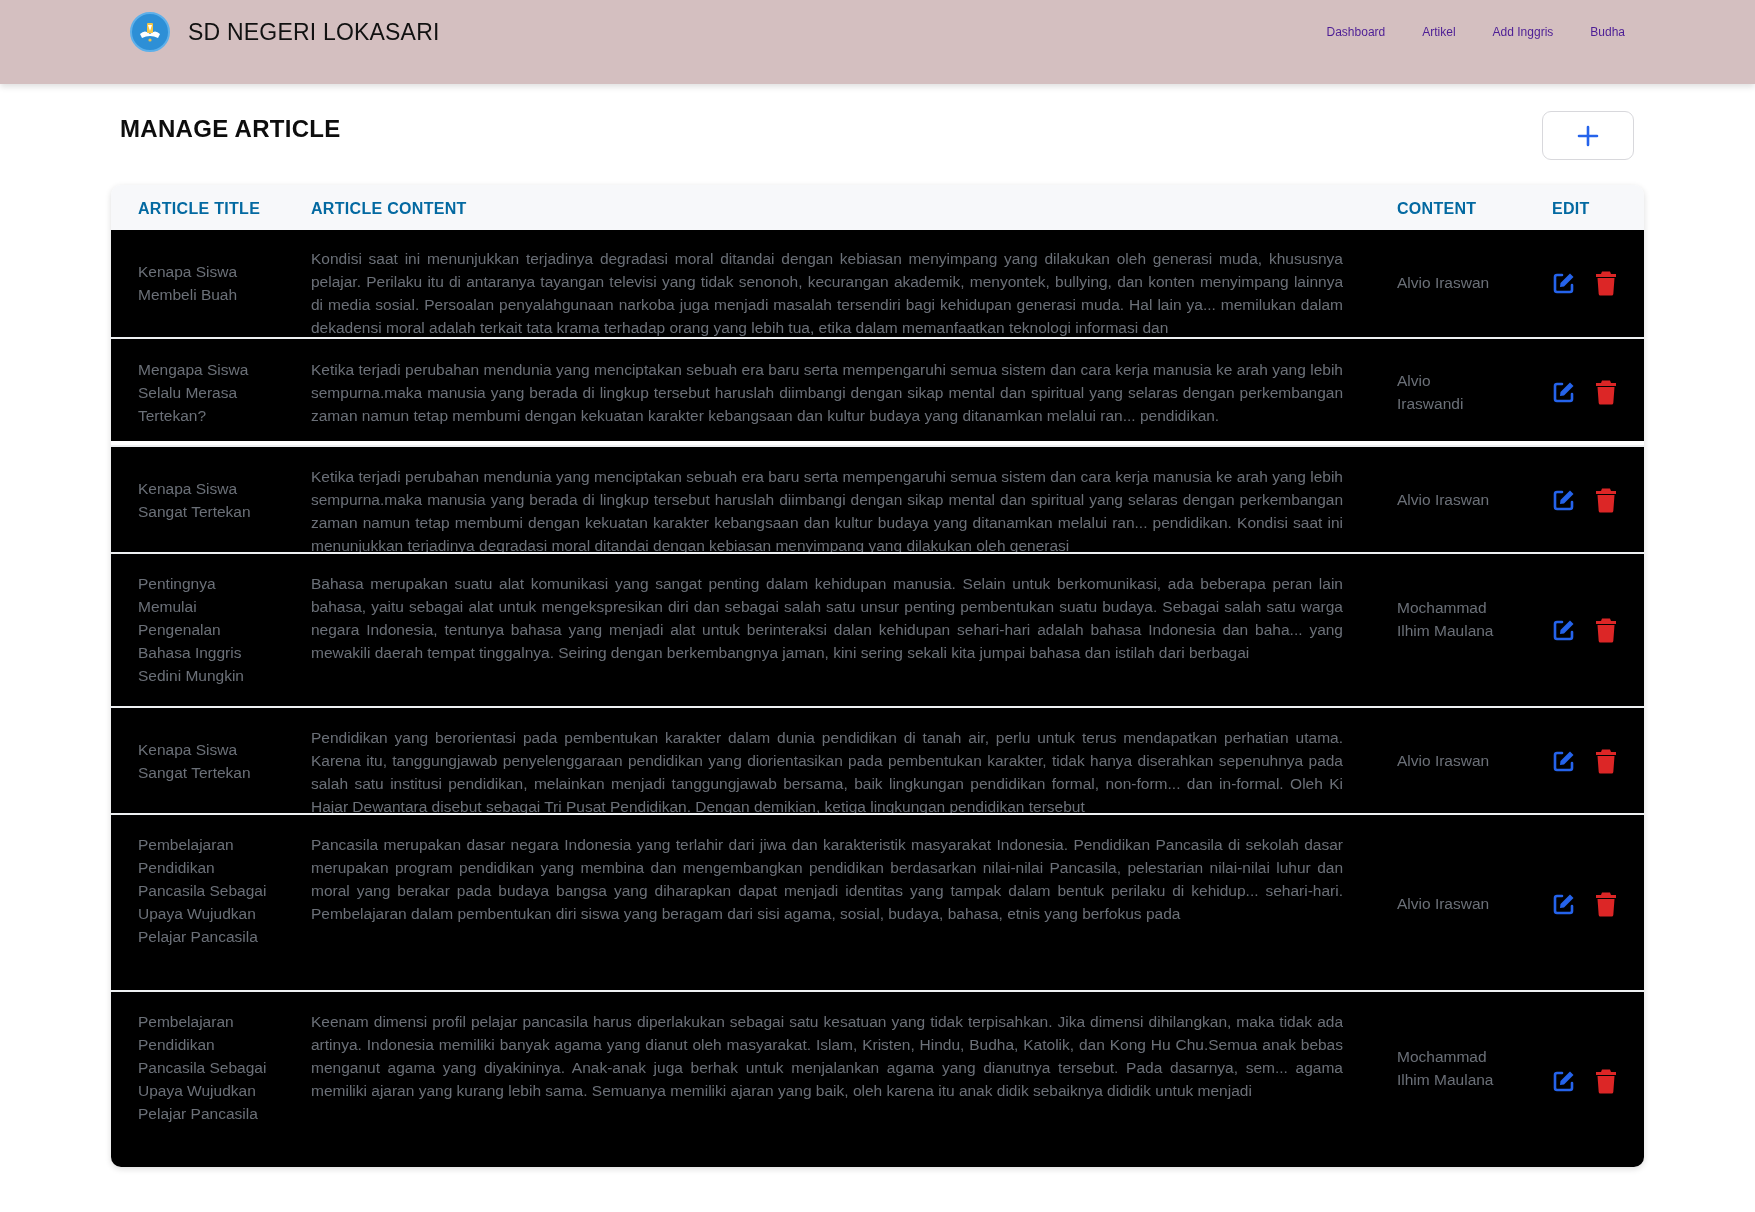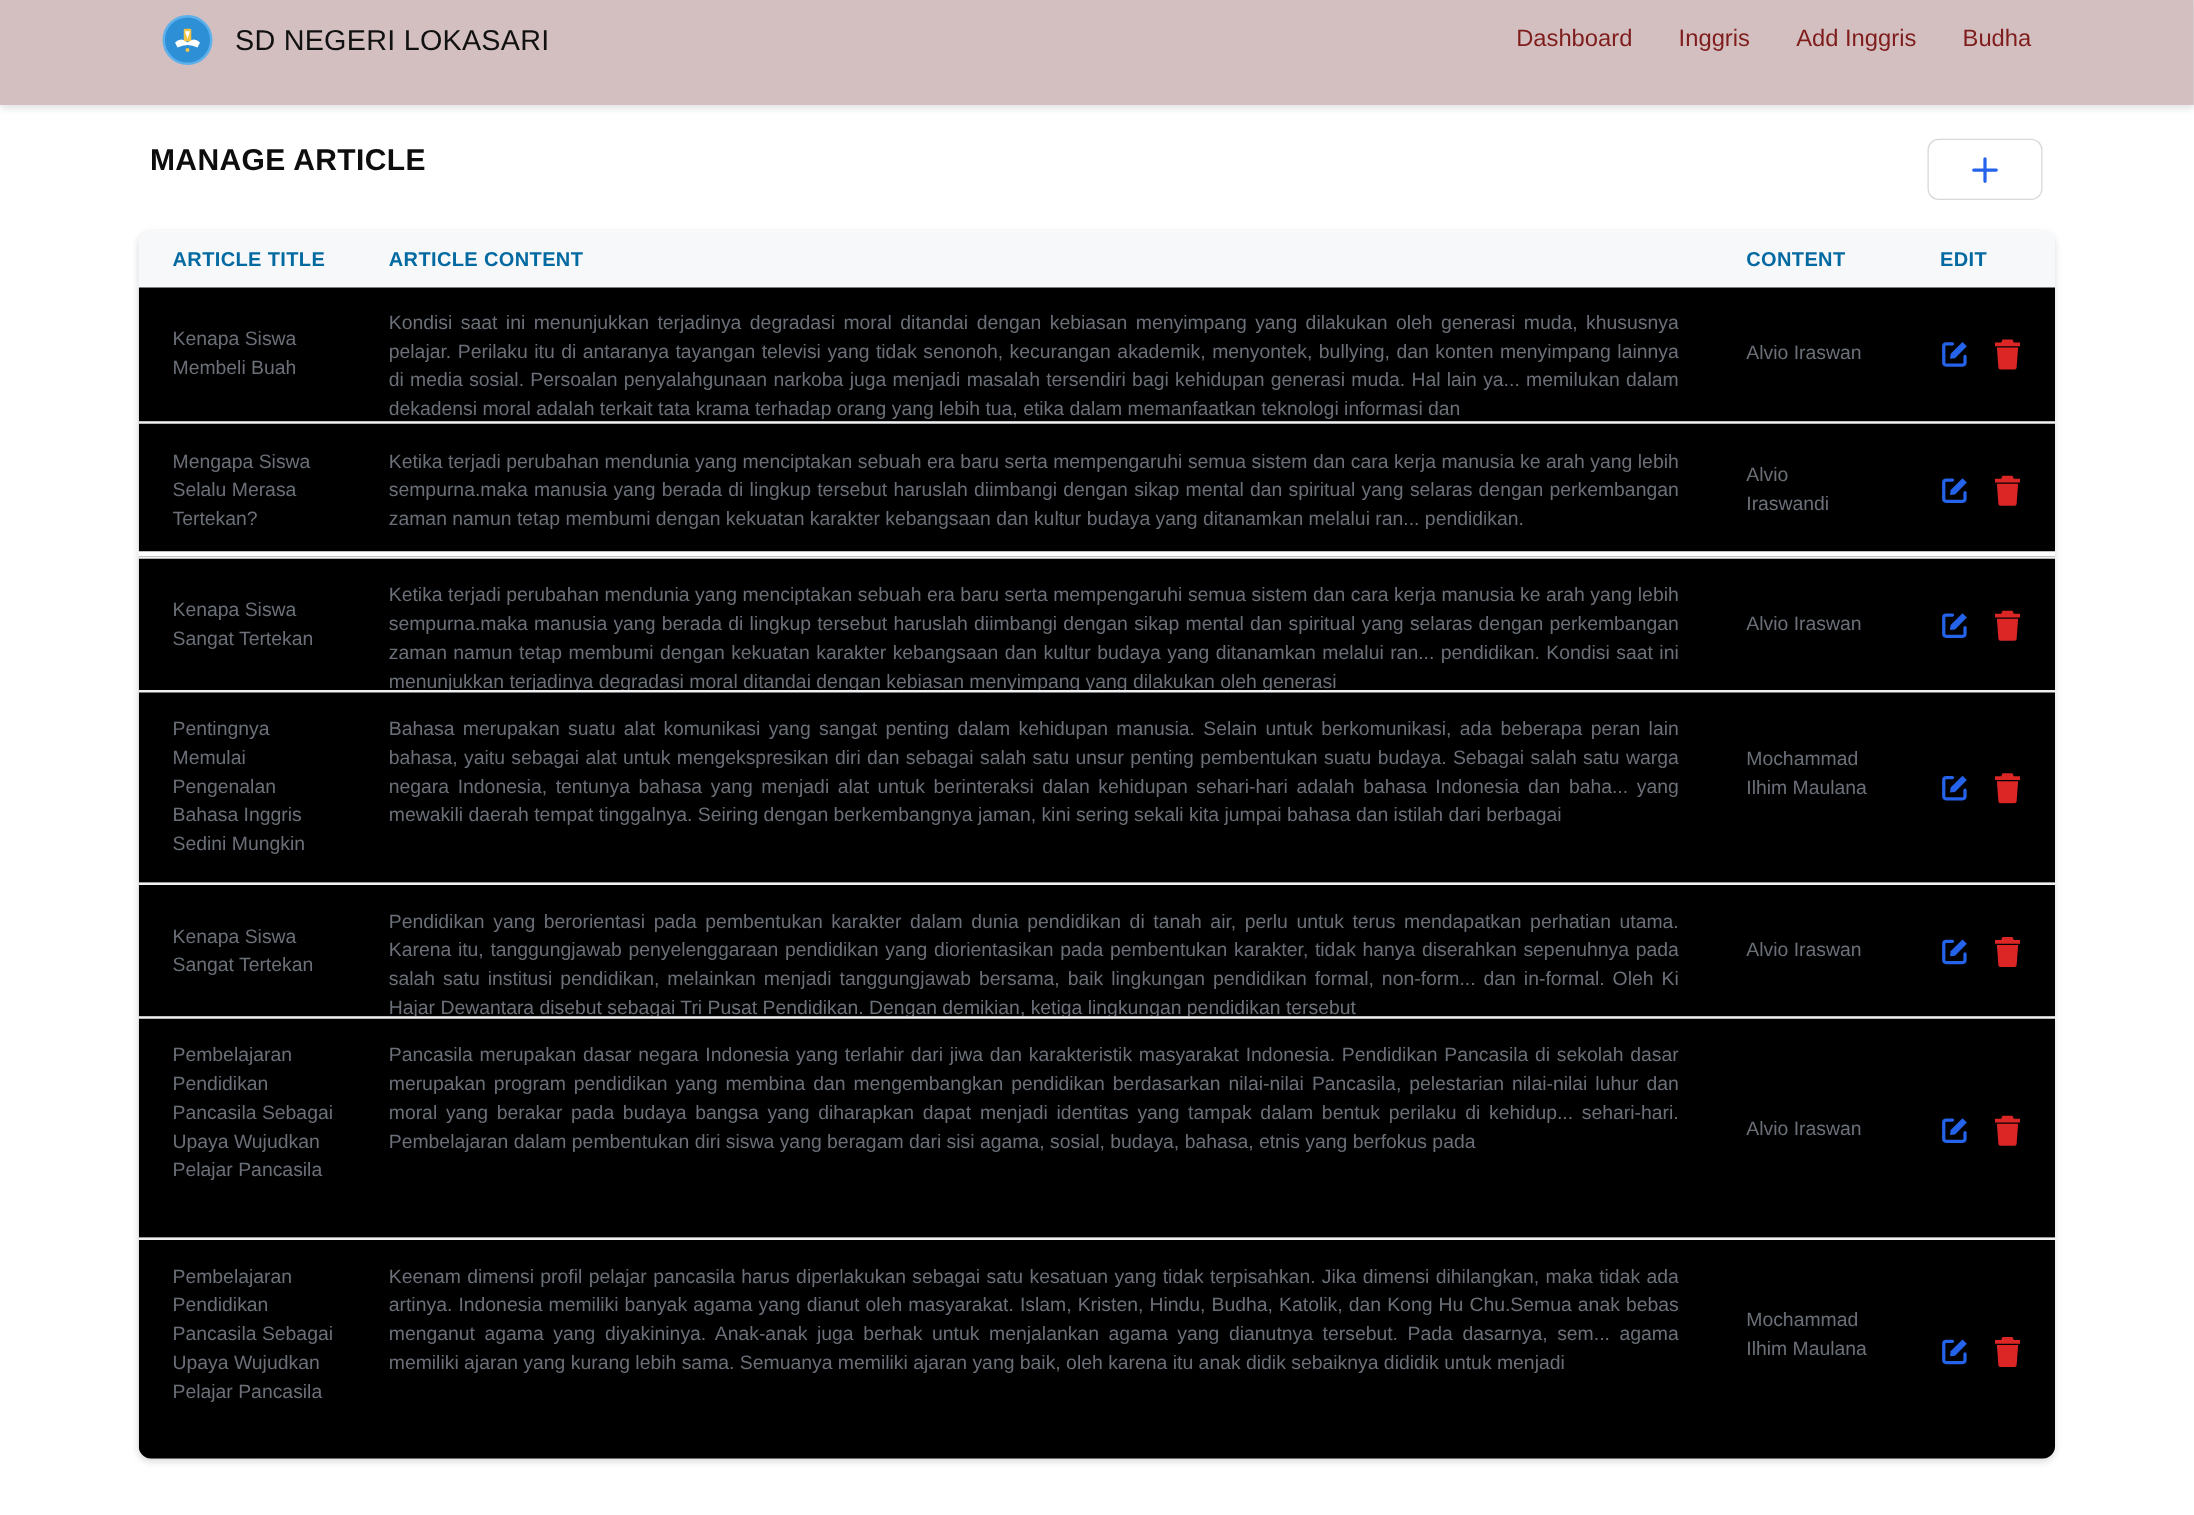--- a/index.html
+++ b/index.html
@@ -3,21 +3,21 @@
 <meta charset="utf-8">
 <style>
   * { box-sizing: border-box; margin: 0; padding: 0; }
   html, body { width: 1755px; height: 1212px; overflow: hidden; background: #ffffff; font-family: "Liberation Sans", "DejaVu Sans", sans-serif; }
 
   .navbar { position: absolute; left: 0; top: 0; width: 1755px; height: 84px; background: #d4bfc0; box-shadow: 0 3px 6px rgba(0,0,0,0.12); display: flex; align-items: center; }
   .brand { position: absolute; left: 130px; top: 12px; display: flex; align-items: center; }
   .logo { width: 40px; height: 40px; border-radius: 50%; background: #2d8fd6; display: flex; align-items: center; justify-content: center; border: 2px solid #5db0ea; }
   .brand-name { margin-left: 18px; font-size: 23px; color: #111; letter-spacing: 0.2px; }
   .nav-links { position: absolute; right: 130px; top: 0; height: 64px; display: flex; align-items: center; gap: 0; }
-  .nav-link { font-size: 19px; color: #7f1d1d; margin-left: 37px; cursor: pointer; text-decoration: none; }
+  .nav-link { font-size: 12px; color: #4c1d95; margin-left: 37px; cursor: pointer; text-decoration: none; }
 
   .page-title { position: absolute; left: 120px; top: 115px; font-size: 24px; font-weight: bold; color: #0d0d0d; letter-spacing: 0.3px; }
   .add-button { position: absolute; left: 1542px; top: 111px; width: 92px; height: 49px; border: 1px solid #d8d8dc; border-radius: 9px; background: #fff; display: flex; align-items: center; justify-content: center; cursor: pointer; }
 
   .table-card { position: absolute; left: 111px; top: 185px; width: 1533px; height: 982px; border-radius: 10px; background: #fff; box-shadow: 0 2px 6px rgba(0,0,0,0.14); overflow: hidden; }
   .thead { position: absolute; left: 0; top: 0; width: 100%; height: 45px; background: #f7f8fa; }
   .th { position: absolute; top: 15px; font-size: 16px; font-weight: bold; color: #0369a1; letter-spacing: 0.3px; }
 
   .row { position: absolute; left: 0; width: 100%; border-top: 2px solid #eef0f2; background: #000000; }
   .cell { position: absolute; font-size: 15.5px; color: #6b7078; line-height: 23px; }
@@ -37,21 +37,21 @@
         <path d="M3 15 Q8 10 13 15 Q18 10 23 15 L21 19 Q13 15 5 19 Z" fill="#ffffff"></path>
         <rect x="10" y="4" width="6" height="10" rx="1" fill="#f3c545"></rect>
         <path d="M11 6 L15 6 L13 12 Z" fill="#ffffff"></path>
         <circle cx="13" cy="21" r="1.6" fill="#f3c545"></circle>
       </svg>
     </div>
     <span class="brand-name">SD NEGERI LOKASARI</span>
   </div>
   <div class="nav-links">
     <a class="nav-link">Dashboard</a>
-    <a class="nav-link">Inggris</a>
+    <a class="nav-link">Artikel</a>
     <a class="nav-link">Add Inggris</a>
     <a class="nav-link">Budha</a>
   </div>
 </nav>
 
 <h1 class="page-title">MANAGE ARTICLE</h1>
 
 <div class="add-button">
   <svg width="22" height="22" viewBox="0 0 22 22">
     <path d="M11 2 V20 M2 11 H20" stroke="#2563eb" stroke-width="2.6" stroke-linecap="round"></path>

